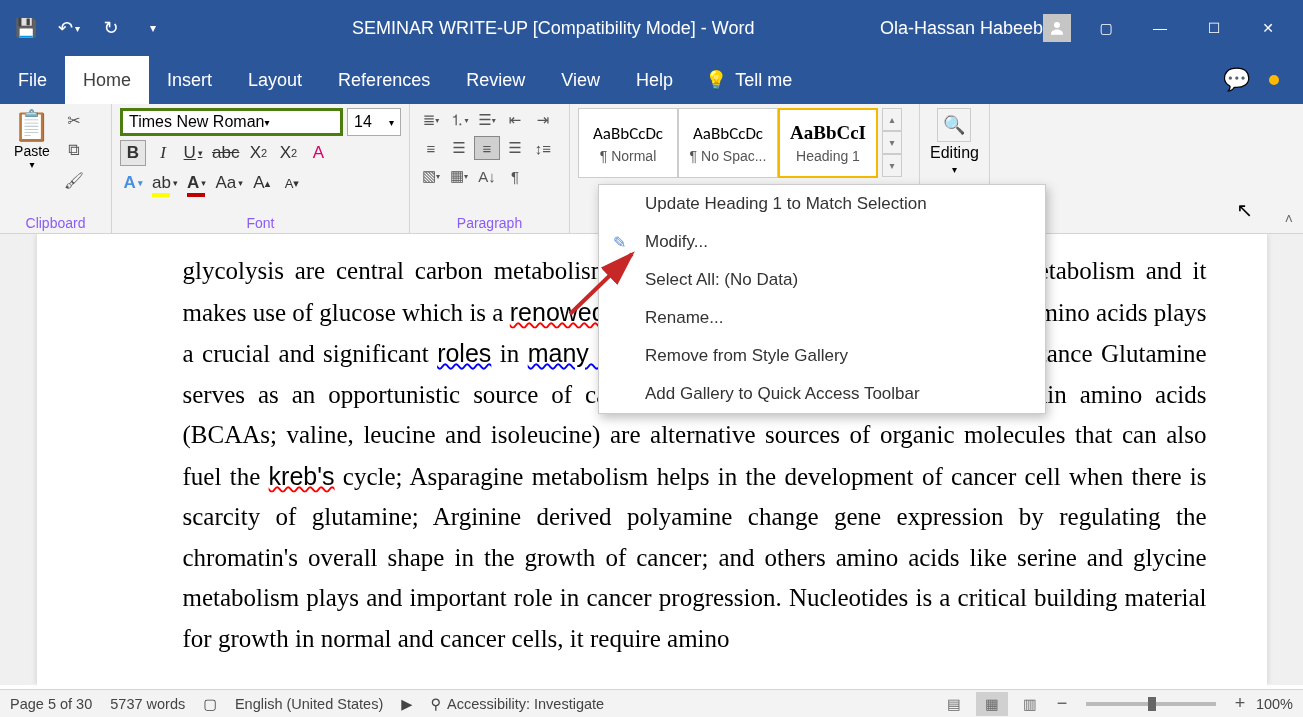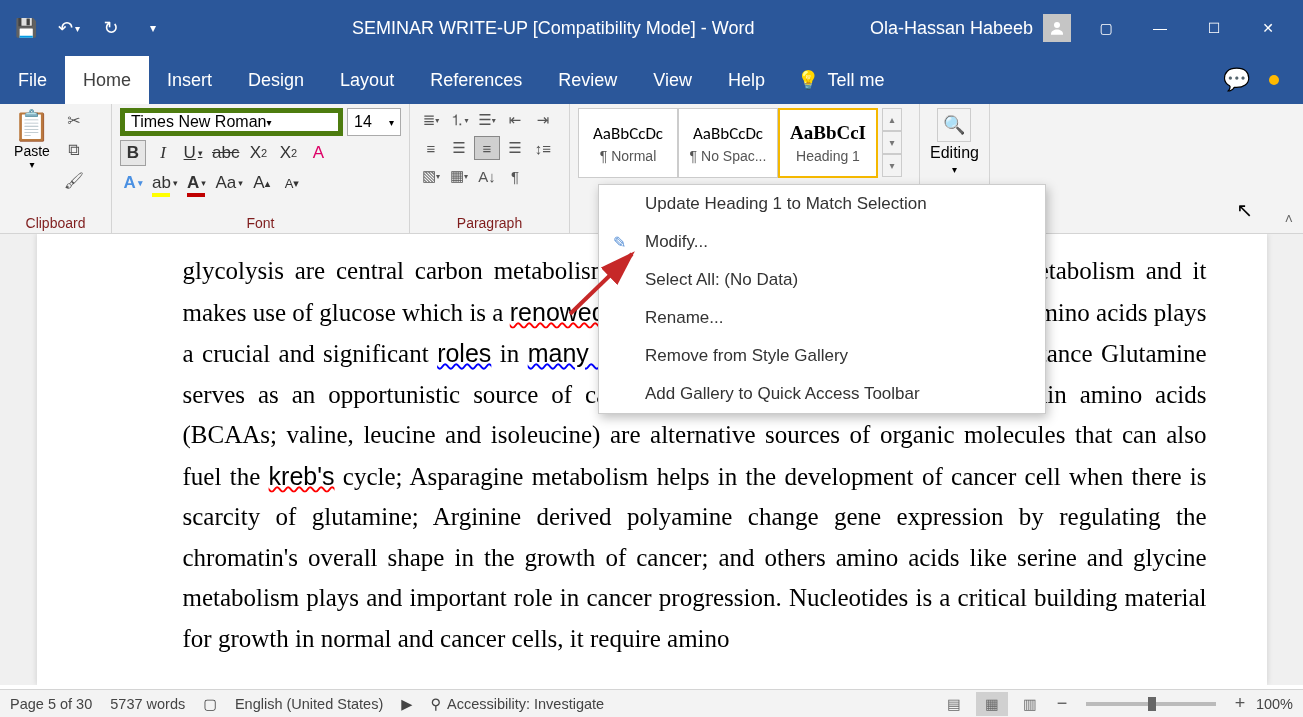--- a/index.html
+++ b/index.html
@@ -3,49 +3,49 @@
 <meta charset="utf-8">
 <style>
 * { margin: 0; padding: 0; box-sizing: border-box; font-family: "Segoe UI", sans-serif; }
 body { width: 1303px; height: 717px; background: #fff; overflow: hidden; position: relative; }
 
 .titlebar { height: 56px; background: #2b579a; display: flex; align-items: center; color: #fff; padding: 0 8px; }
 .titlebar .qat { display: flex; align-items: center; gap: 4px; }
 .titlebar .qat-btn { width: 38px; height: 38px; display: flex; align-items: center; justify-content: center; cursor: pointer; font-size: 18px; }
 .titlebar .doc-title { flex: 0 0 auto; margin-left: 180px; font-size: 18px; }
 .titlebar .spacer { flex: 1; }
-.titlebar .user { display: flex; align-items: center; gap: 10px; font-size: 18px; margin-right: 8px; }
+.titlebar .user { display: flex; align-items: center; font-size: 18px; margin-right: 8px; }
 .titlebar .avatar { width: 28px; height: 28px; background: #c5c5c5; display: flex; align-items: center; justify-content: center; }
 .titlebar .winbtn { width: 54px; height: 38px; display: flex; align-items: center; justify-content: center; cursor: pointer; font-size: 14px; }
 
 .tabbar { height: 48px; background: #2b579a; display: flex; align-items: stretch; color: #fff; }
 .tabbar .tab { padding: 0 18px; display: flex; align-items: center; font-size: 18px; cursor: pointer; }
 .tabbar .tab.active { background: #fff; color: #404040; }
 .tabbar .tellme { display: flex; align-items: center; gap: 8px; padding: 0 14px; }
 .tabbar .tellme-icon { font-size: 18px; }
 .tabbar .right { margin-left: auto; display: flex; align-items: center; gap: 18px; padding-right: 24px; }
 .tabbar .comment-icon { font-size: 22px; }
 .tabbar .dot { width: 10px; height: 10px; border-radius: 50%; background: #ffb900; }
 
 .ribbon { height: 130px; background: #f3f3f3; border-bottom: 1px solid #d4d4d4; display: flex; position: relative; }
 .ribbon .group { border-right: 1px solid #d4d4d4; display: flex; flex-direction: column; padding: 4px 8px 2px; }
-.ribbon .group-label { font-size: 14px; color: #7f1d1d; text-align: center; margin-top: auto; padding: 4px 0 0; position: relative; }
+.ribbon .group-label { font-size: 14px; color: #8b5cf6; text-align: center; margin-top: auto; padding: 4px 0 0; position: relative; }
 .ribbon .collapse-chevron { position: absolute; right: 10px; bottom: 6px; font-size: 14px; color: #666; cursor: pointer; }
 
 .clip-group { width: 112px; }
 .clip-top { display: flex; gap: 4px; }
 .paste-big { display: flex; flex-direction: column; align-items: center; width: 48px; cursor: pointer; }
 .paste-icon { font-size: 30px; }
 .paste-label { font-size: 14px; }
 .clip-col { display: flex; flex-direction: column; gap: 6px; }
 .clip-btn { width: 28px; height: 24px; display: flex; align-items: center; justify-content: center; cursor: pointer; font-size: 16px; color: #555; }
 
 .font-group { width: 298px; }
 .font-row { display: flex; gap: 4px; align-items: center; margin-bottom: 4px; }
-.font-name { flex: 1; height: 28px; border: 5px solid #4d7c0f; background: #fff; padding: 0 6px; display: flex; align-items: center; font-size: 16px; cursor: pointer; }
+.font-name { flex: 1; height: 28px; border: 3px solid #4d7c0f; background: #fff; padding: 0 6px; display: flex; align-items: center; font-size: 16px; cursor: pointer; }
 .font-size { width: 54px; height: 28px; border: 1px solid #ababab; background: #fff; padding: 0 6px; display: flex; align-items: center; justify-content: space-between; font-size: 16px; cursor: pointer; }
 .fbtn { min-width: 26px; height: 26px; display: flex; align-items: center; justify-content: center; cursor: pointer; font-size: 17px; color: #333; padding: 0 2px; }
 .fbtn.bold { font-weight: bold; border: 1px solid #a0a0a0; background: #e6e6e6; }
 .fbtn.italic { font-style: italic; font-family: "Times New Roman"; }
 .fbtn.underline { text-decoration: underline; }
 .fbtn sub, .fbtn sup { font-size: 11px; }
 .fbtn .dd { font-size: 9px; margin-left: 2px; }
 .font-color-bar { height: 4px; background: #c00000; width: 18px; }
 .highlight-bar { height: 4px; background: #ffff00; width: 18px; }
 
@@ -112,21 +112,20 @@
   <div class="winbtn">▢</div>
   <div class="winbtn">—</div>
   <div class="winbtn">☐</div>
   <div class="winbtn">✕</div>
 </div>
 
 <div class="tabbar">
   <div class="tab">File</div>
   <div class="tab active">Home</div>
   <div class="tab">Insert</div>
-  <div class="tab">Design</div>
   <div class="tab">Layout</div>
   <div class="tab">References</div>
   <div class="tab">Review</div>
   <div class="tab">View</div>
   <div class="tab">Help</div>
   <div class="tab tellme">
     <span class="tellme-icon">💡</span>
     <span>Tell me</span>
   </div>
   <div class="right">

